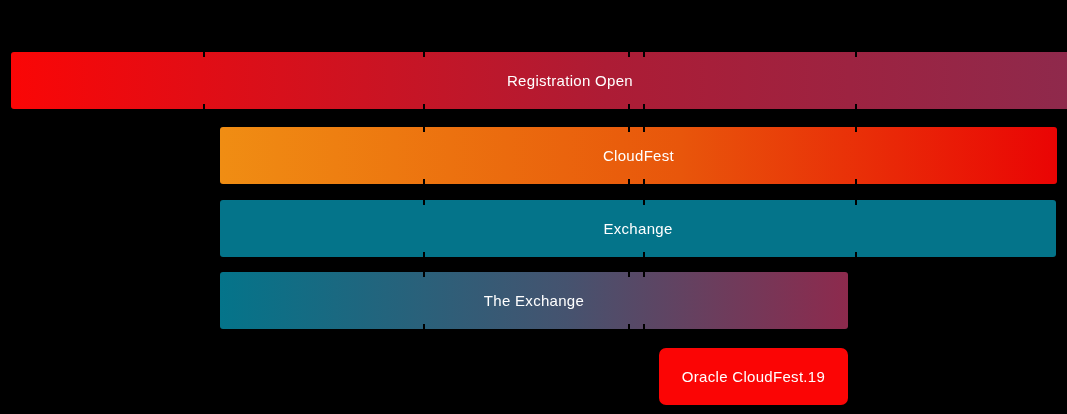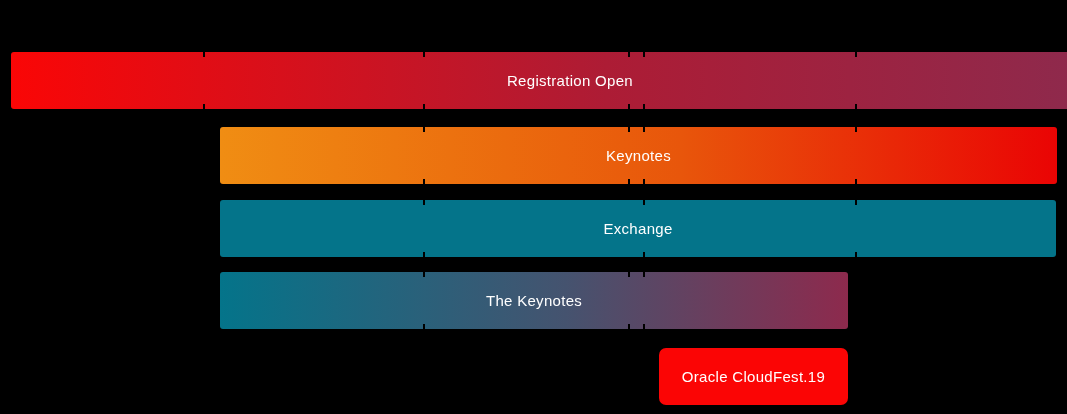--- a/index.html
+++ b/index.html
@@ -50,41 +50,41 @@
         <span class="tick top" style="left: 412px;"></span>
         <span class="tick bottom" style="left: 412px;"></span>
         <span class="tick top" style="left: 632px;"></span>
         <span class="tick bottom" style="left: 632px;"></span>
         <span class="tick top" style="left: 844px;"></span>
         <span class="tick bottom" style="left: 844px;"></span>
         <span class="tick top" style="left: 617px;"></span>
         <span class="tick bottom" style="left: 617px;"></span>
       </div>
       <div class="bar" style="left: 220px; top: 127px; width: 837px; height: 57px; border-radius: 3px; background: linear-gradient(90deg, rgb(240, 141, 19) 0%, rgb(232, 86, 11) 55%, rgb(234, 4, 4) 100%);">
-        <span class="bar-label">Keynotes</span>
+        <span class="bar-label">CloudFest</span>
         <span class="tick top" style="left: 203px;"></span>
         <span class="tick bottom" style="left: 203px;"></span>
         <span class="tick top" style="left: 423px;"></span>
         <span class="tick bottom" style="left: 423px;"></span>
         <span class="tick top" style="left: 635px;"></span>
         <span class="tick bottom" style="left: 635px;"></span>
         <span class="tick top" style="left: 408px;"></span>
         <span class="tick bottom" style="left: 408px;"></span>
       </div>
       <div class="bar" style="left: 220px; top: 200px; width: 836px; height: 57px; border-radius: 3px; background: rgb(4, 116, 138);">
         <span class="bar-label">Exchange</span>
         <span class="tick top" style="left: 203px;"></span>
         <span class="tick bottom" style="left: 203px;"></span>
         <span class="tick top" style="left: 423px;"></span>
         <span class="tick bottom" style="left: 423px;"></span>
         <span class="tick top" style="left: 635px;"></span>
         <span class="tick bottom" style="left: 635px;"></span>
       </div>
       <div class="bar" style="left: 220px; top: 272px; width: 628px; height: 57px; border-radius: 3px; background: linear-gradient(90deg, rgb(4, 116, 138) 0%, rgb(69, 83, 111) 55%, rgb(141, 42, 77) 100%);">
-        <span class="bar-label">The Keynotes</span>
+        <span class="bar-label">The Exchange</span>
         <span class="tick top" style="left: 203px;"></span>
         <span class="tick bottom" style="left: 203px;"></span>
         <span class="tick top" style="left: 423px;"></span>
         <span class="tick bottom" style="left: 423px;"></span>
         <span class="tick top" style="left: 408px;"></span>
         <span class="tick bottom" style="left: 408px;"></span>
       </div>
       <div class="bar" style="left: 659px; top: 348px; width: 189px; height: 57px; border-radius: 7px; background: rgb(251, 5, 5); align-items: center;">
         <span class="bar-label">Oracle CloudFest.19</span>
       </div>

